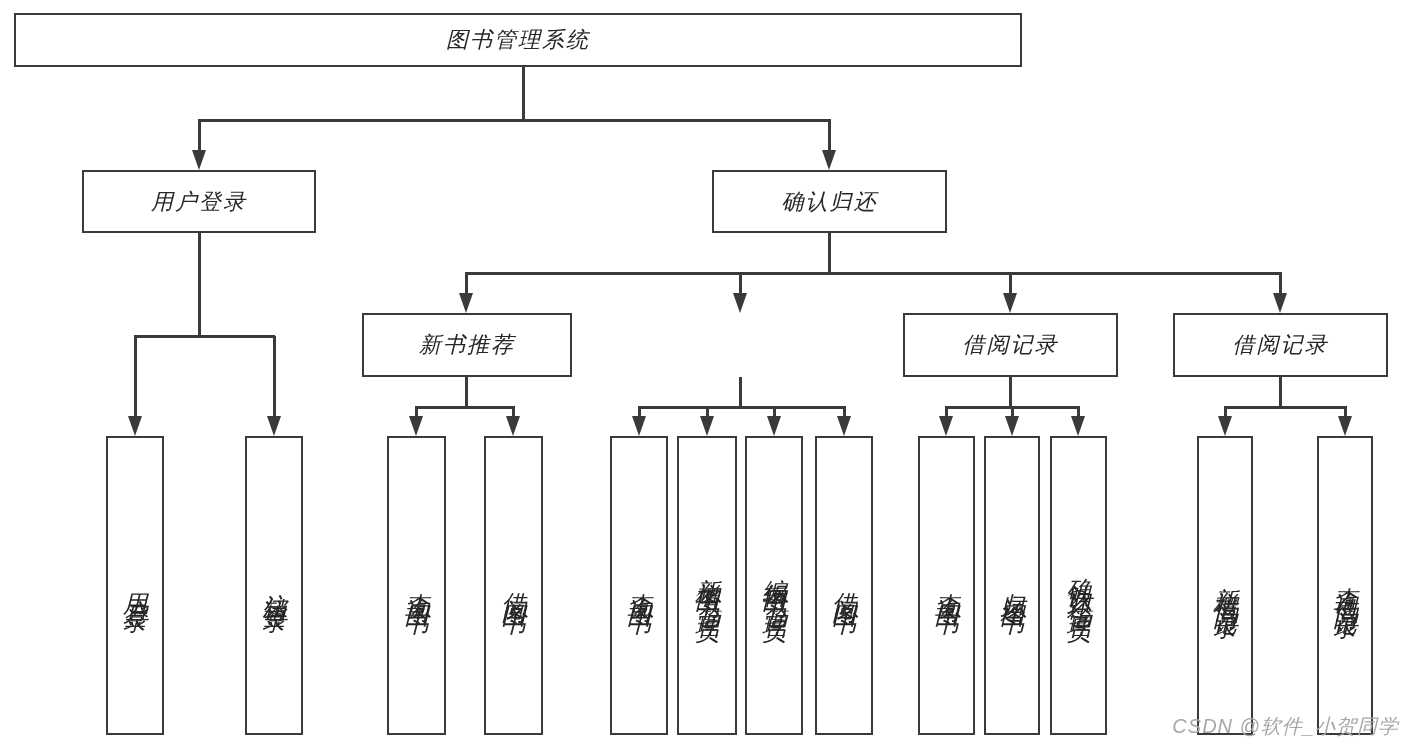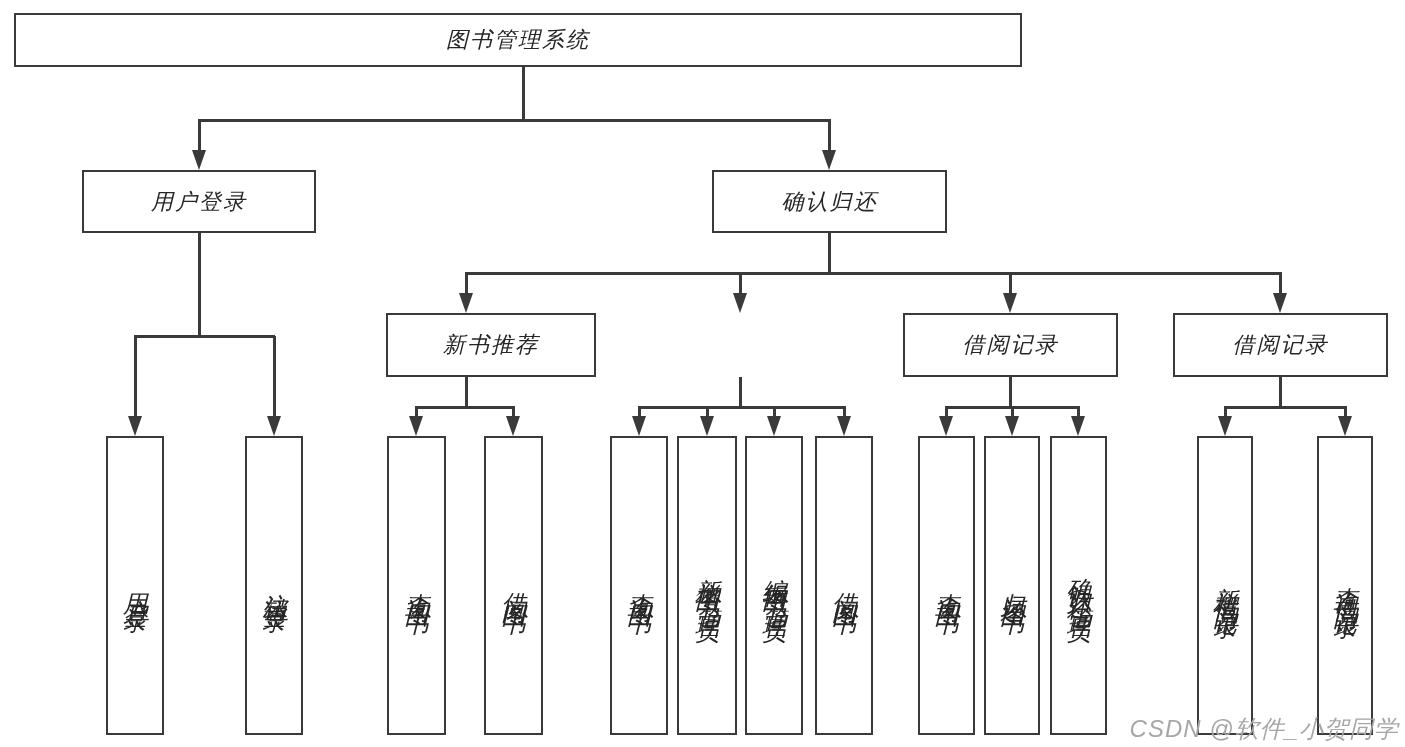--- a/index.html
+++ b/index.html
@@ -25,42 +25,42 @@
   }
   .hline,.vline{position:absolute;background:var(--line);}
   .hline{height:3px;}
   .vline{width:3px;}
   .arrow{
     position:absolute;width:0;height:0;
     border-left:7.5px solid transparent;border-right:7.5px solid transparent;
     border-top:20px solid var(--line);
   }
   .watermark{
-    position:absolute;top:713px;right:6px;font-size:24px;
+    position:absolute;top:713px;right:6px;font-size:20px;
     color:var(--watermark);letter-spacing:1px;white-space:nowrap;
   }
 </style>
 </head>
 <body>
 
 <div class="stage">
 
   <div class="box" style="left:14px;top:13px;width:1008px;height:54px;">
     <span class="h-label">图书管理系统</span>
   </div>
 
   <div class="box" style="left:82px;top:170px;width:234px;height:63px;">
     <span class="h-label">用户登录</span>
   </div>
 
   <div class="box" style="left:712px;top:170px;width:235px;height:63px;">
     <span class="h-label">确认归还</span>
   </div>
 
-  <div class="box" style="left:362px;top:313px;width:210px;height:64px;margin-left:24px;">
+  <div class="box" style="left:362px;top:313px;width:210px;height:64px;">
     <span class="h-label">新书推荐</span>
   </div>
 
 
   <div class="box" style="left:903px;top:313px;width:215px;height:64px;">
     <span class="h-label">借阅记录</span>
   </div>
 
   <div class="box" style="left:1173px;top:313px;width:215px;height:64px;">
     <span class="h-label">借阅记录</span>

